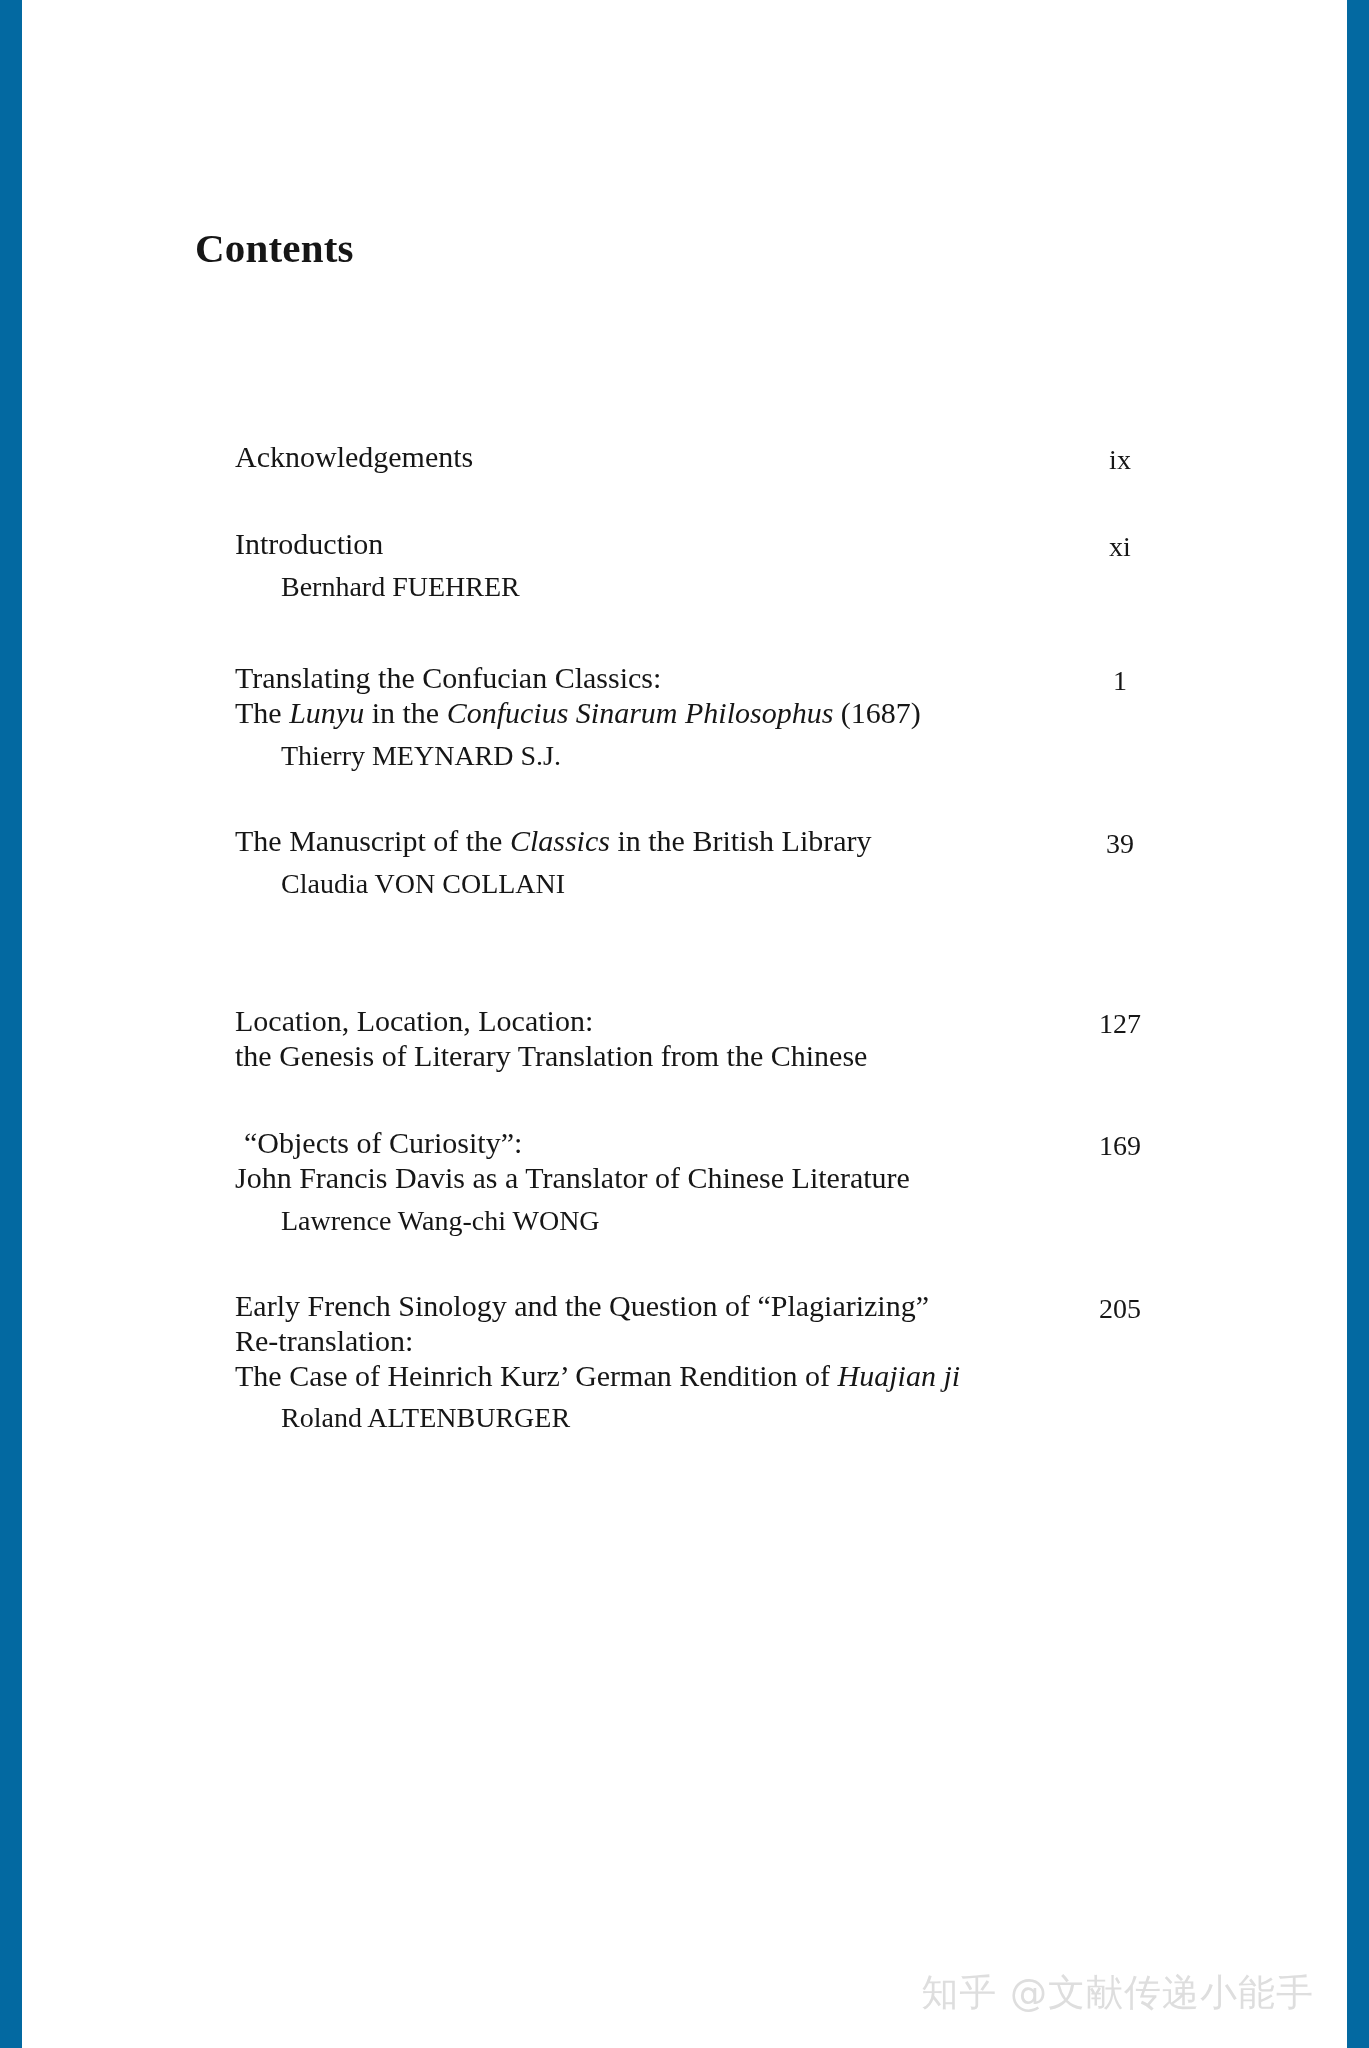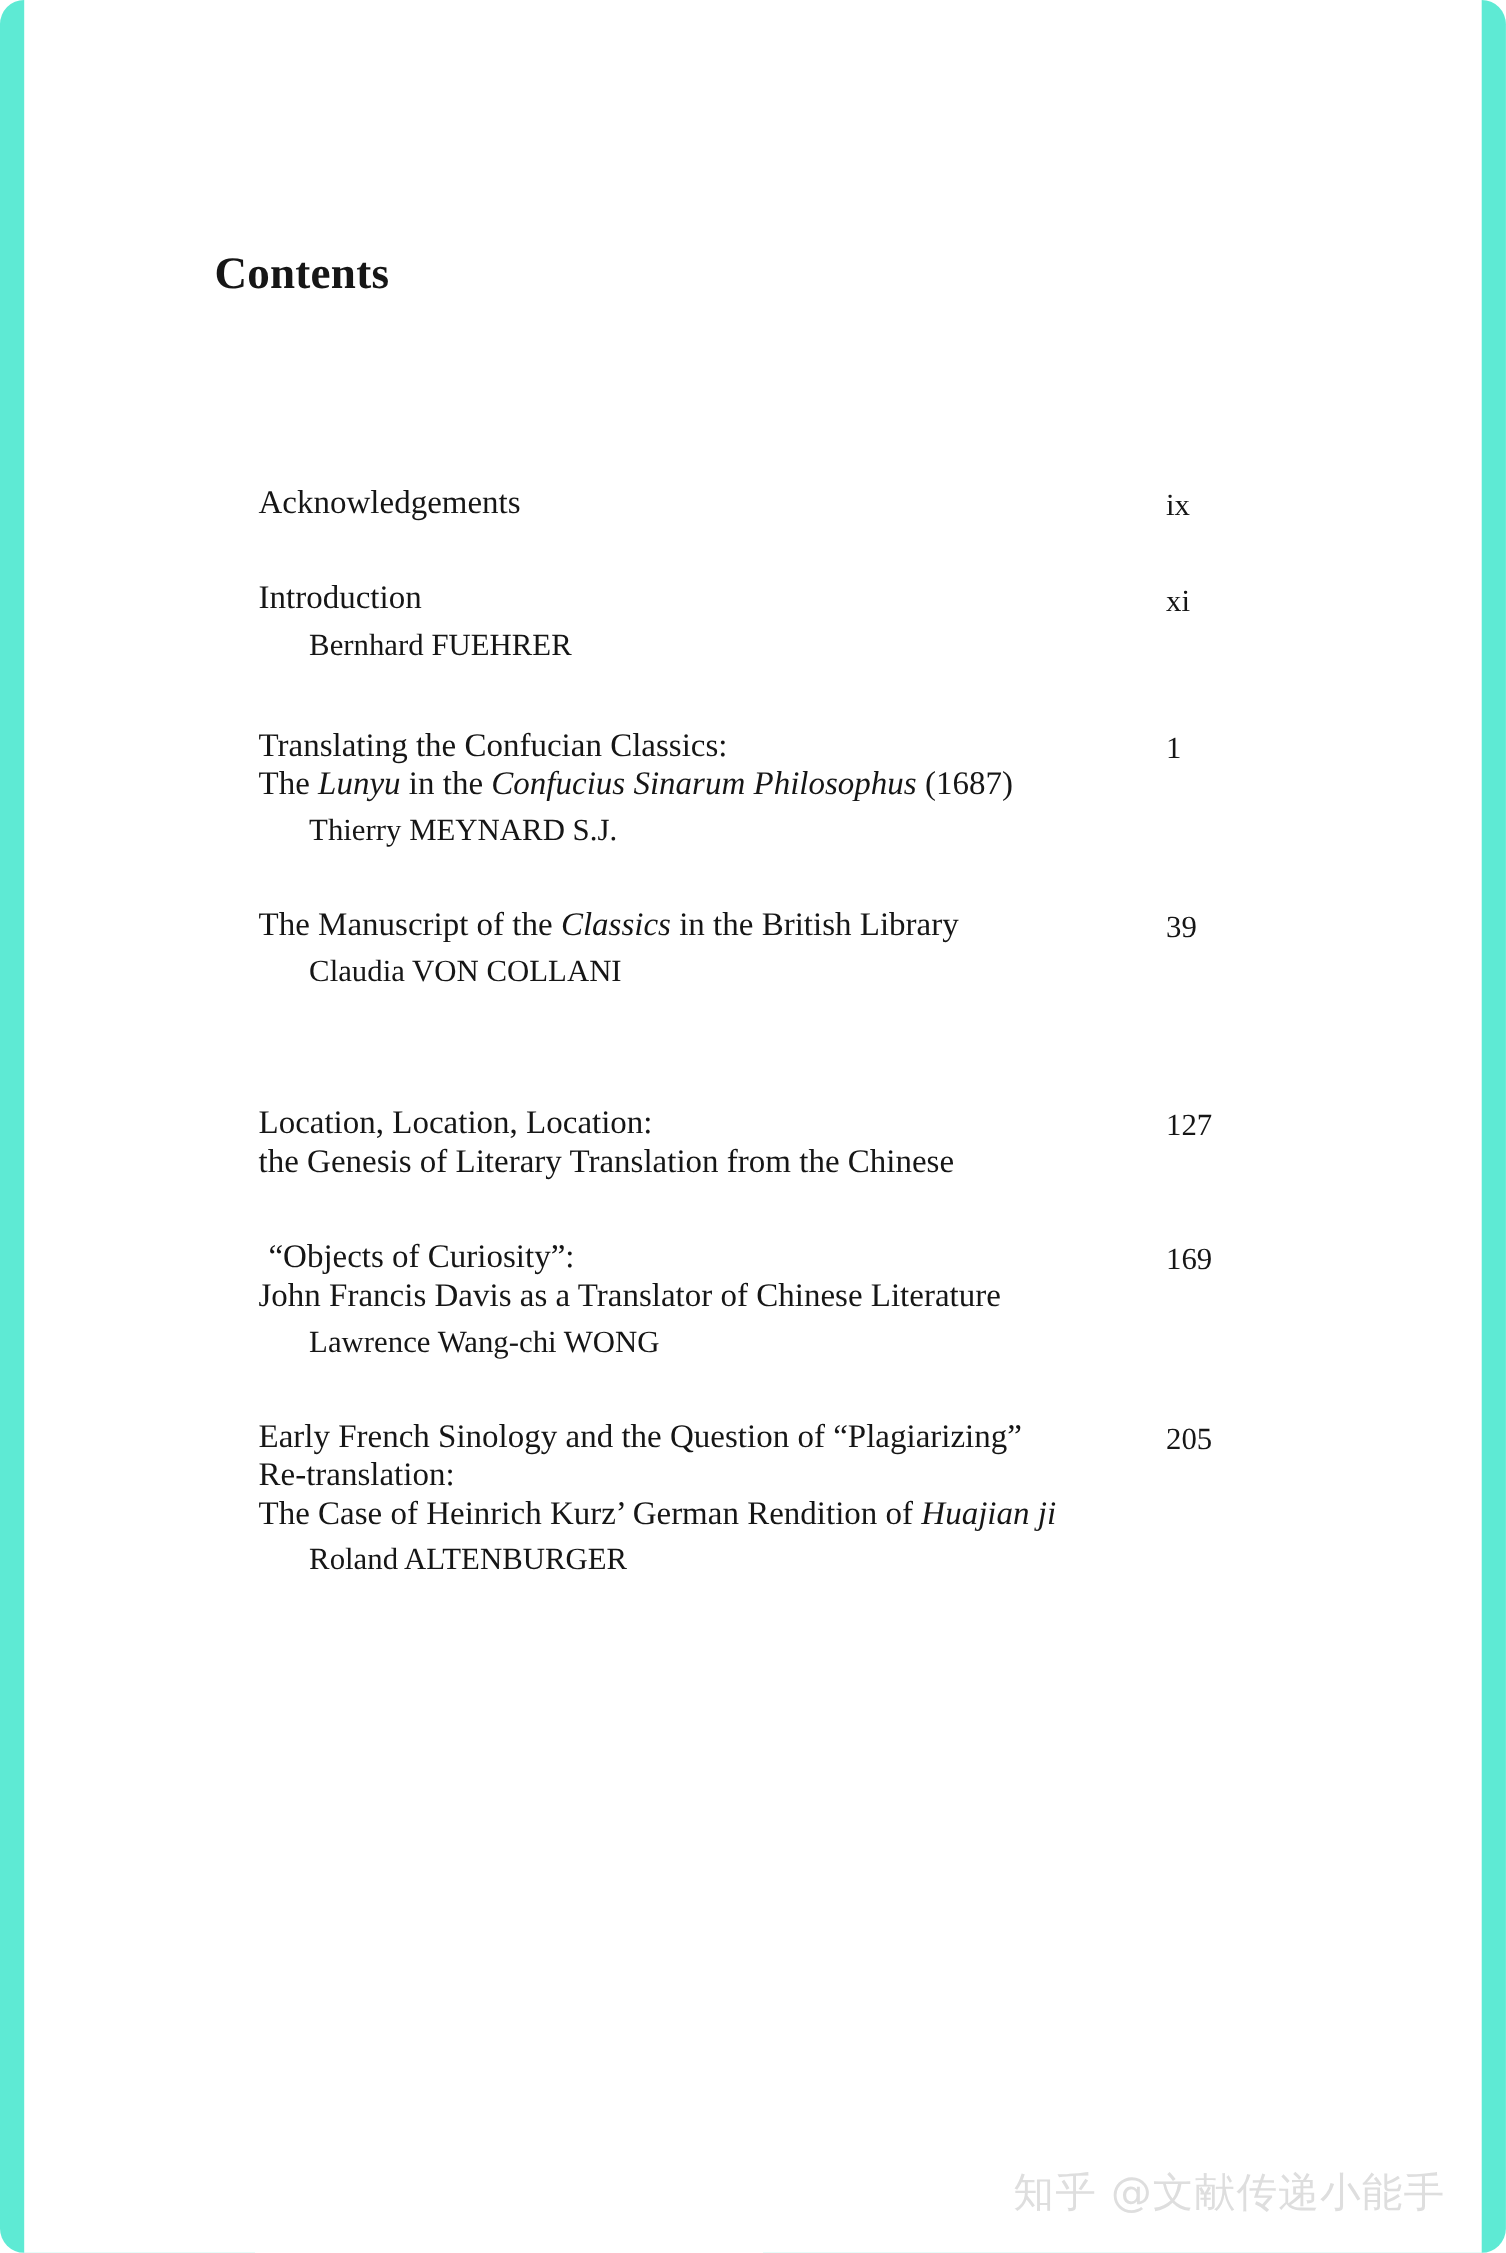--- a/index.html
+++ b/index.html
@@ -13,22 +13,21 @@
     overflow: hidden;
     font-family: "Liberation Serif", "DejaVu Serif", serif;
     color: #161616;
   }
 
   
   .canvas {
     position: relative;
     width: 1369px;
     height: 2048px;
-    background: #5eead4;
-    border-radius: 22px;
+    background: #0369a1;
   }
 
   
   .page {
     position: absolute;
     left: 22px;
     top: 0;
     width: 1325px;
     height: 2048px;
     background: #ffffff;
@@ -85,21 +84,21 @@
     margin-left: 46px;
     margin-top: 9px;
     white-space: nowrap;
   }
 
   .pg {
     position: absolute;
     top: 4px;
     right: 0;
     width: 120px;
-    text-align: left;
+    text-align: center;
     font-size: 28px;
     line-height: 1.16;
   }
 
   i { font-style: italic; }
   .gap-md { height: 52px; }
   .gap-lg { height: 58px; }
 
   .watermark {
     position: absolute;

